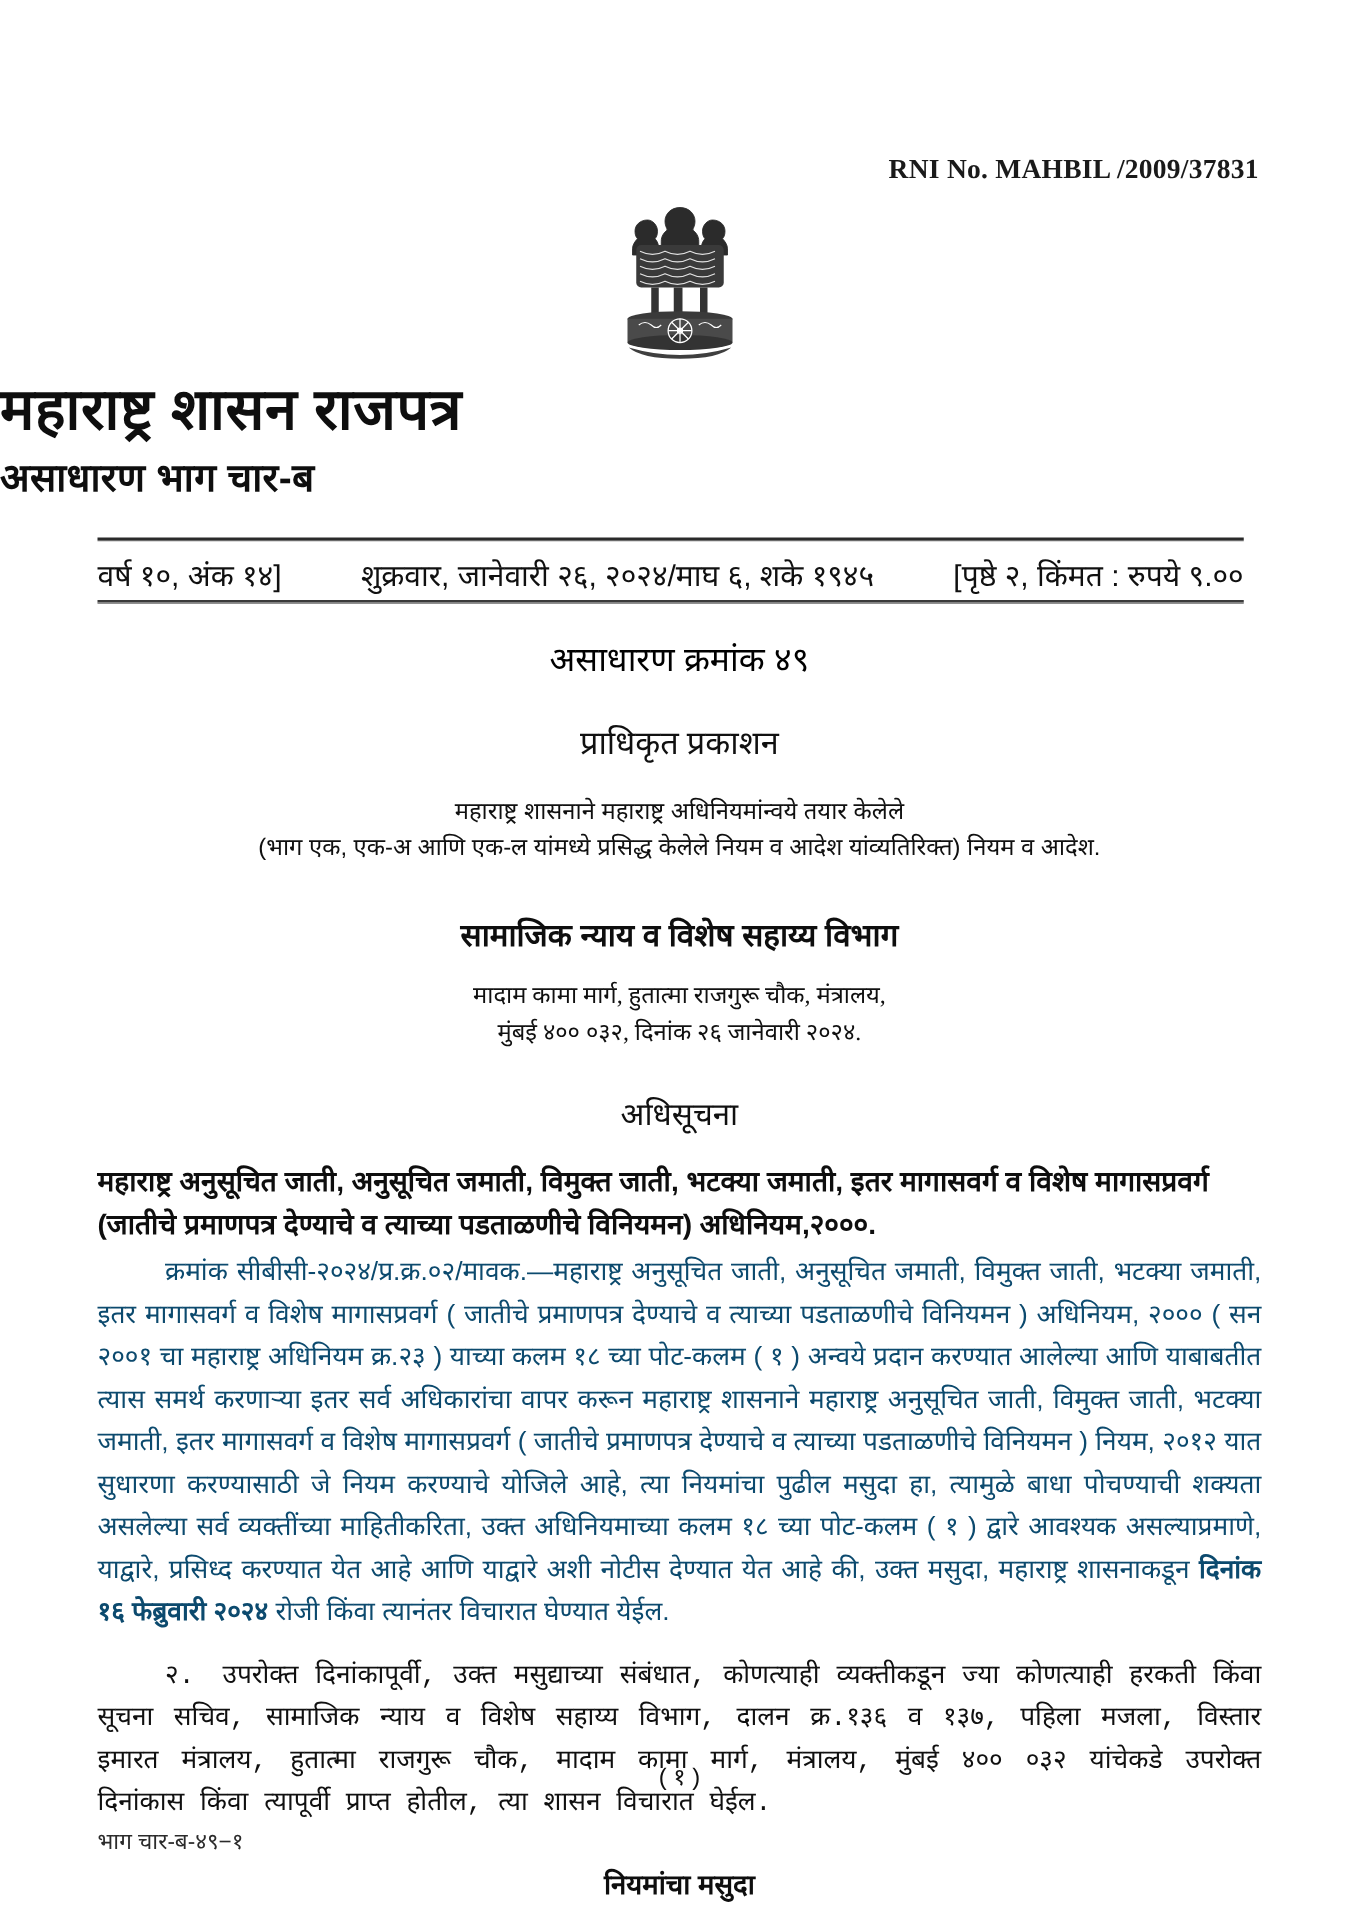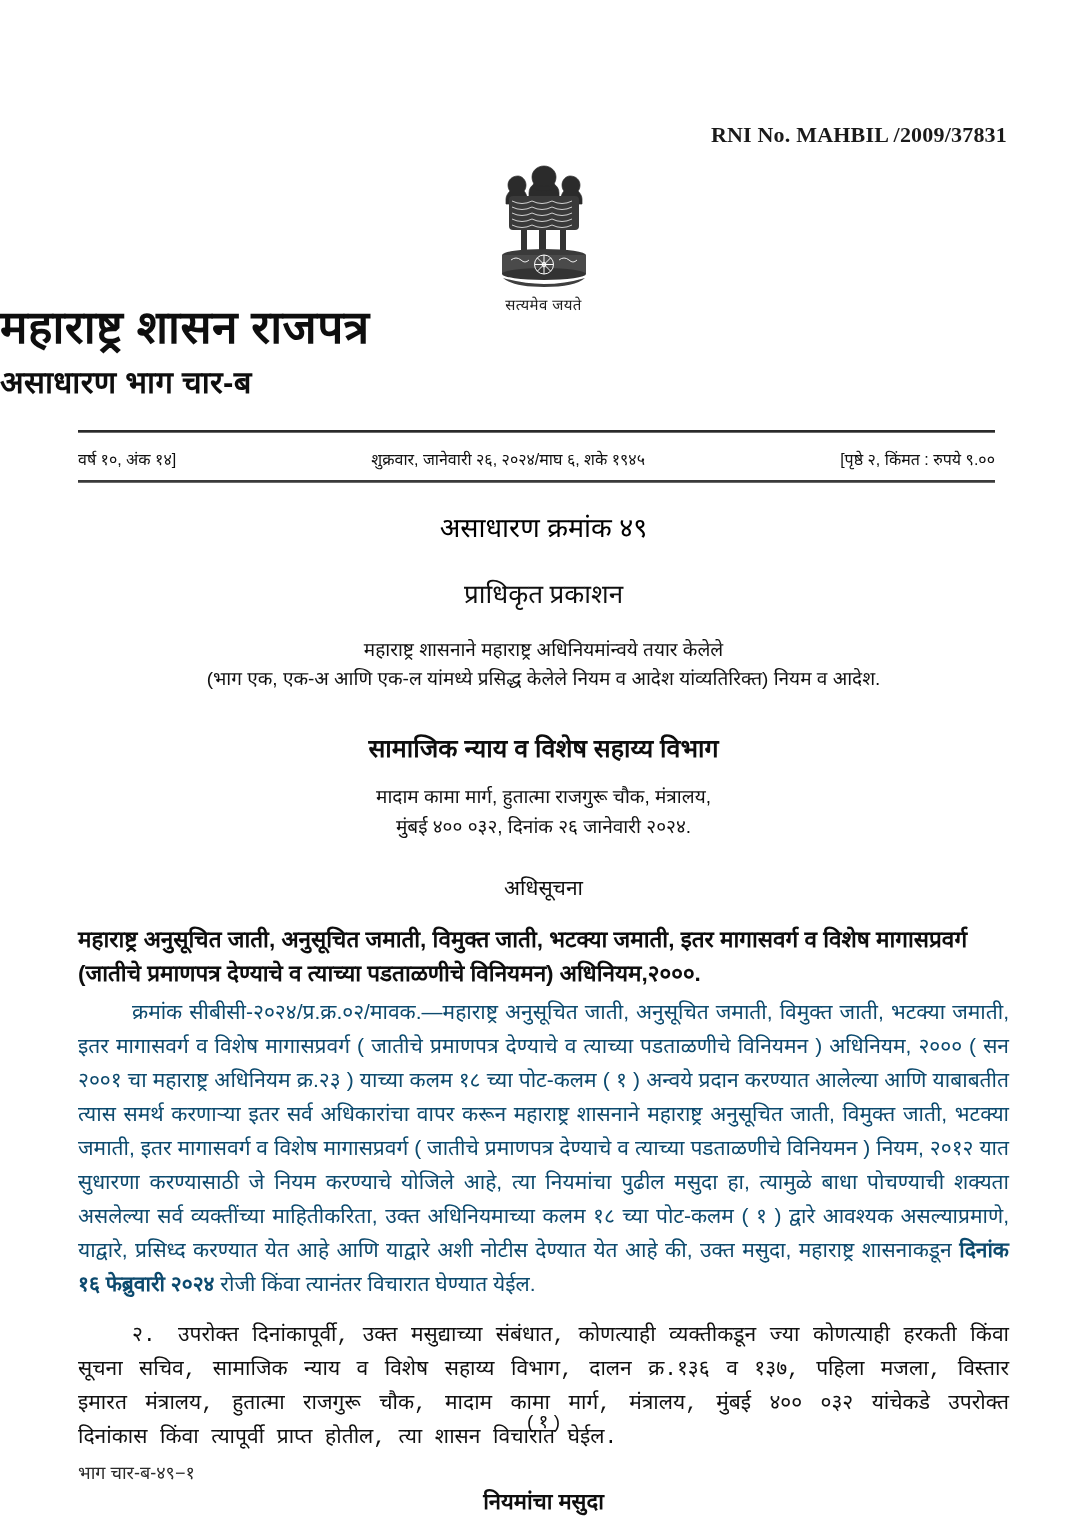--- a/index.html
+++ b/index.html
@@ -99,24 +99,24 @@
     height: 3px;
     box-sizing: border-box;
   }
   .issue-line {
     position: absolute;
     left: 78px;
     right: 92px;
     top: 448px;
     height: 28px;
     display: flex;
-    align-items: flex-start;
+    align-items: flex-end;
     justify-content: space-between;
     font-family: "Liberation Sans", "DejaVu Sans", sans-serif;
-    font-size: 16px;
+    font-size: 24px;
     color: #101010;
     white-space: nowrap;
   }
   .issue-line .mid { flex: 0 0 auto; }
 
   
   .content {
     position: absolute;
     top: 508px;
     left: 78px;
@@ -144,29 +144,29 @@
     color: #101010;
   }
   .dept {
     font-family: "Liberation Sans", "DejaVu Sans", sans-serif;
     font-weight: bold;
     font-size: 25px;
     margin-top: 36px;
     color: #0e0e0e;
   }
   .addr {
-    font-family: Liberation Sans, sans-serif;
+    font-family: Liberation Serif, serif;
     font-size: 19px;
     line-height: 1.6;
     margin-top: 18px;
     color: #101010;
   }
   .adhisuchana {
     font-family: "Liberation Sans", "DejaVu Sans", sans-serif;
-    font-size: 21px;
+    font-size: 25px;
     margin-top: 30px;
     color: #101010;
   }
   .act-title {
     font-family: "Liberation Sans", "DejaVu Sans", sans-serif;
     font-weight: bold;
     font-size: 22.5px;
     line-height: 1.52;
     margin-top: 22px;
     text-align: left;
@@ -284,21 +284,20 @@
         <g stroke="#ffffff" stroke-width="0.9" fill="none">
           <path d="M26 100 q5-4 10 0 q4 4 8 0"></path>
           <path d="M74 100 q5-4 10 0 q4 4 8 0"></path>
         </g>
 
         <g fill="#3f3f3f">
           <path d="M18 118 q41 12 82 0 q-10 9-41 9 q-31 0-41-9z"></path>
         </g>
       </svg>
     </div>
-    <div class="satyamev">सत्यमेव जयते</div>
   </div>
 
   <div class="masthead">
     <div class="gaz-title">महाराष्ट्र शासन राजपत्र</div>
     <div class="gaz-sub">असाधारण भाग चार-ब</div>
   </div>
 
   <div class="rule-top"></div>
 
   <div class="issue-line">

